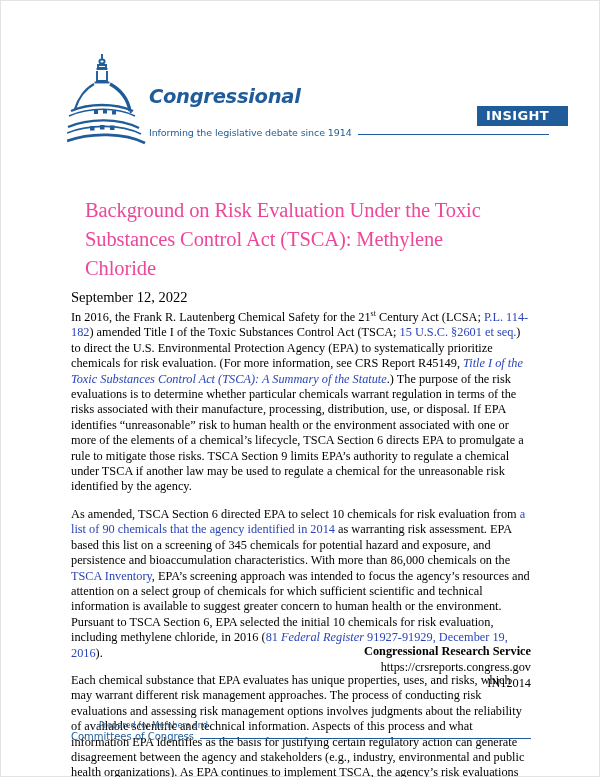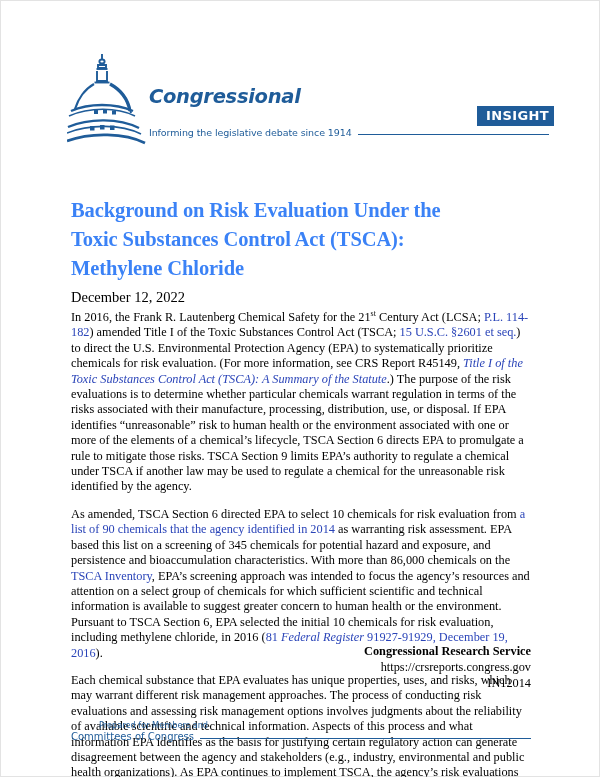--- a/index.html
+++ b/index.html
@@ -80,35 +80,35 @@
   .insight-badge {
     position: absolute;
     left: 476px;
     top: 105px;
     background: #1F5C99;
     color: #ffffff;
     font-family: "DejaVu Sans", sans-serif;
     font-weight: bold;
     font-size: 13px;
     letter-spacing: 0.4px;
-    padding: 3px 5px 4px 9px;
+    padding: 3px 19px 4px 9px;
     line-height: 1;
   }
 
   
   .doc-title {
     position: absolute;
-    left: 70px;
+    left: 84px;
     top: 181px;
     width: 420px;
     font-family: "Liberation Serif", serif;
-    font-weight: bold;
+    font-weight: normal;
     font-size: 20.5px;
     line-height: 29px;
-    color: #3b82f6;
+    color: #ec4899;
     letter-spacing: -0.1px;
   }
   .doc-date {
     position: absolute;
     left: 70px;
     top: 288px;
     font-family: "Liberation Serif", serif;
     font-size: 14.5px;
     color: #000000;
   }
@@ -241,21 +241,21 @@
 
     <div class="tagline-row">
       <div class="tagline">Informing the legislative debate since 1914</div>
       <div class="tagline-rule"></div>
     </div>
 
     <div class="insight-badge">INSIGHT</div>
   </div>
 
   <h1 class="doc-title">Background on Risk Evaluation Under the Toxic Substances Control Act (TSCA): Methylene Chloride</h1>
-  <div class="doc-date">December 12, 2022</div>
+  <div class="doc-date">September 12, 2022</div>
 
   <div class="body-text" id="body-text">
       <p><span>In 2016, the Frank R. Lautenberg Chemical Safety for the 21</span><sup>st</sup><span> Century Act (LCSA; </span><span class="lnk">P.L. 114-182</span><span>) amended Title I of the Toxic Substances Control Act (TSCA; </span><span class="lnk">15 U.S.C. §2601 et seq.</span><span>) to direct the U.S. Environmental Protection Agency (EPA) to systematically prioritize chemicals for risk evaluation. (For more information, see CRS Report R45149, </span><span class="lnk-i">Title I of the Toxic Substances Control Act (TSCA): A Summary of the Statute</span><span>.) The purpose of the risk evaluations is to determine whether particular chemicals warrant regulation in terms of the risks associated with their manufacture, processing, distribution, use, or disposal. If EPA identifies “unreasonable” risk to human health or the environment associated with one or more of the elements of a chemical’s lifecycle, TSCA Section 6 directs EPA to promulgate a rule to mitigate those risks. TSCA Section 9 limits EPA’s authority to regulate a chemical under TSCA if another law may be used to regulate a chemical for the unreasonable risk identified by the agency.</span></p>
       <p><span>As amended, TSCA Section 6 directed EPA to select 10 chemicals for risk evaluation from </span><span class="lnk">a list of 90 chemicals that the agency identified in 2014</span><span> as warranting risk assessment. EPA based this list on a screening of 345 chemicals for potential hazard and exposure, and persistence and bioaccumulation characteristics. With more than 86,000 chemicals on the </span><span class="lnk">TSCA Inventory</span><span>, EPA’s screening approach was intended to focus the agency’s resources and attention on a select group of chemicals for which sufficient scientific and technical information is available to suggest greater concern to human health or the environment. Pursuant to TSCA Section 6, EPA selected the initial 10 chemicals for risk evaluation, including methylene chloride, in 2016 (</span><span class="lnk">81 </span><span class="lnk-i">Federal Register</span><span class="lnk"> 91927-91929, December 19, 2016</span><span>).</span></p>
       <p><span>Each chemical substance that EPA evaluates has unique properties, uses, and risks, which may warrant different risk management approaches. The process of conducting risk evaluations and assessing risk management options involves judgments about the reliability of available scientific and technical information. Aspects of this process and what information EPA identifies as the basis for justifying certain regulatory action can generate disagreement between the agency and stakeholders (e.g., industry, environmental and public health organizations). As EPA continues to implement TSCA, the agency’s risk evaluations and related actions are likely to receive scrutiny among stakeholders. Congress may consider assessing EPA’s implementation of TSCA, as amended by the LCSA, and the resulting outcomes from the</span></p>
     </div>
 
   <div class="closing">
     <div class="crs-name">Congressional Research Service</div>
     <div>https://crsreports.congress.gov</div>

